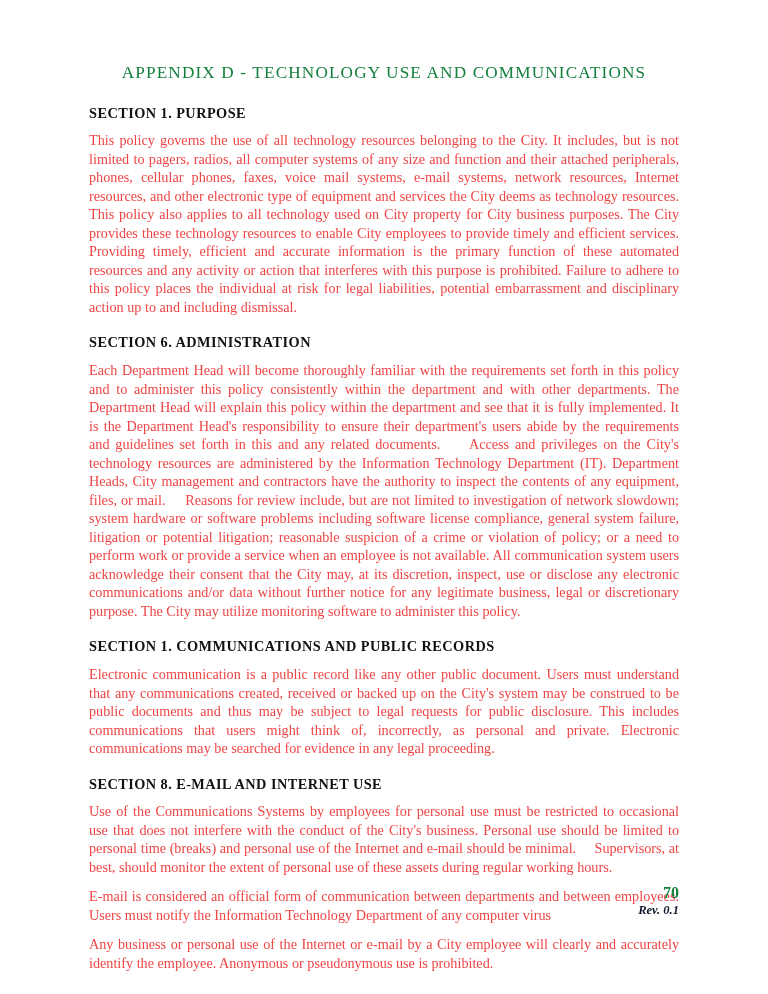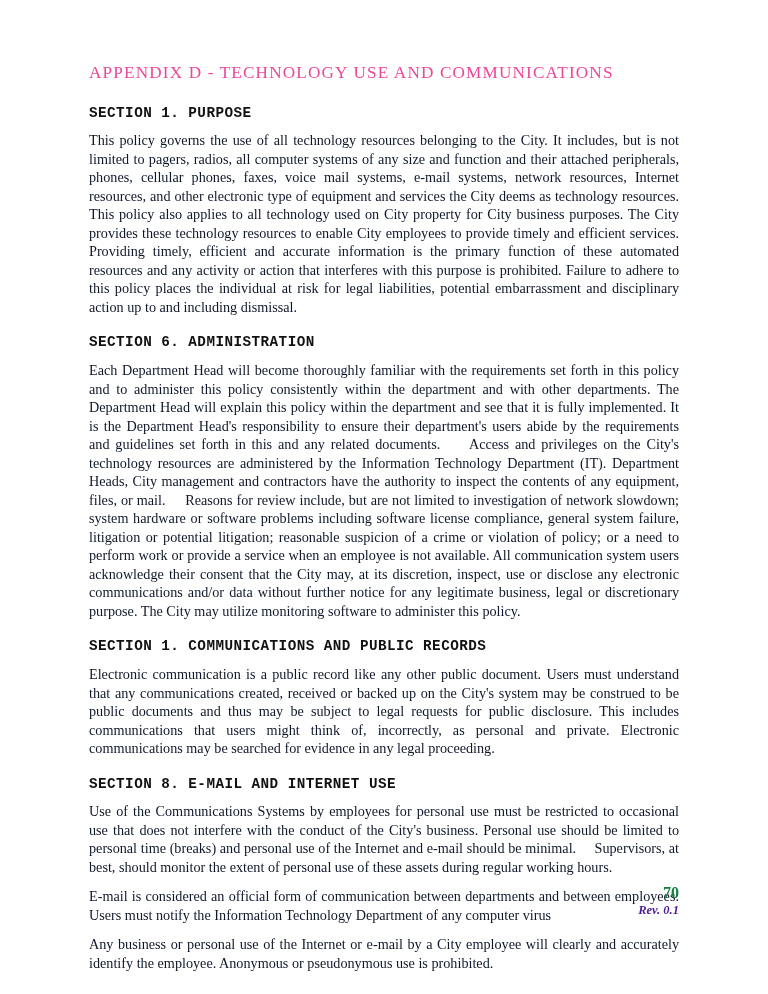--- a/index.html
+++ b/index.html
@@ -31,47 +31,48 @@
     left: 89px;
     top: 62px;
     width: 590px;
   }
 
   .doc-title {
     font-family: "Liberation Serif", "DejaVu Serif", serif;
     font-size: 17.2px;
     font-weight: 400;
     letter-spacing: 1.15px;
-    color: #ec4899;
+    text-align: center;
+    color: #15803d;
     margin: 0 0 20px 0;
     line-height: 1.25;
     white-space: nowrap;
   }
 
   .section-heading {
-    font-family: Liberation Mono, monospace;
+    font-family: Liberation Serif, serif;
     font-size: 14.3px;
     font-weight: bold;
     letter-spacing: 0.45px;
     color: #111111;
     margin: 0 0 9px 0;
     line-height: 1.3;
   }
 
   .section-block {
     margin-bottom: 17px;
   }
 
   .body-par {
     font-size: 14.2px;
     line-height: 1.305;
     text-align: justify;
     text-justify: inter-word;
     margin: 0 0 11px 0;
-    color: #0f172a;
+    color: #ef4444;
     hyphens: none;
     white-space: pre-wrap;
   }
   .body-par:last-child {
     margin-bottom: 0;
   }
 
   .footer {
     position: absolute;
     right: 89px;
@@ -85,21 +86,21 @@
     font-weight: bold;
     color: #15803d;
     line-height: 1.1;
     margin: 0;
   }
   .revision {
     font-family: "Liberation Serif", "DejaVu Serif", serif;
     font-size: 12.5px;
     font-style: italic;
     font-weight: bold;
-    color: #4c1d95;
+    color: #0f172a;
     line-height: 1.2;
     margin: 1px 0 0 0;
   }
 </style>
 </head>
 <body>
 
 <div class="page">
 
   <div class="content">

